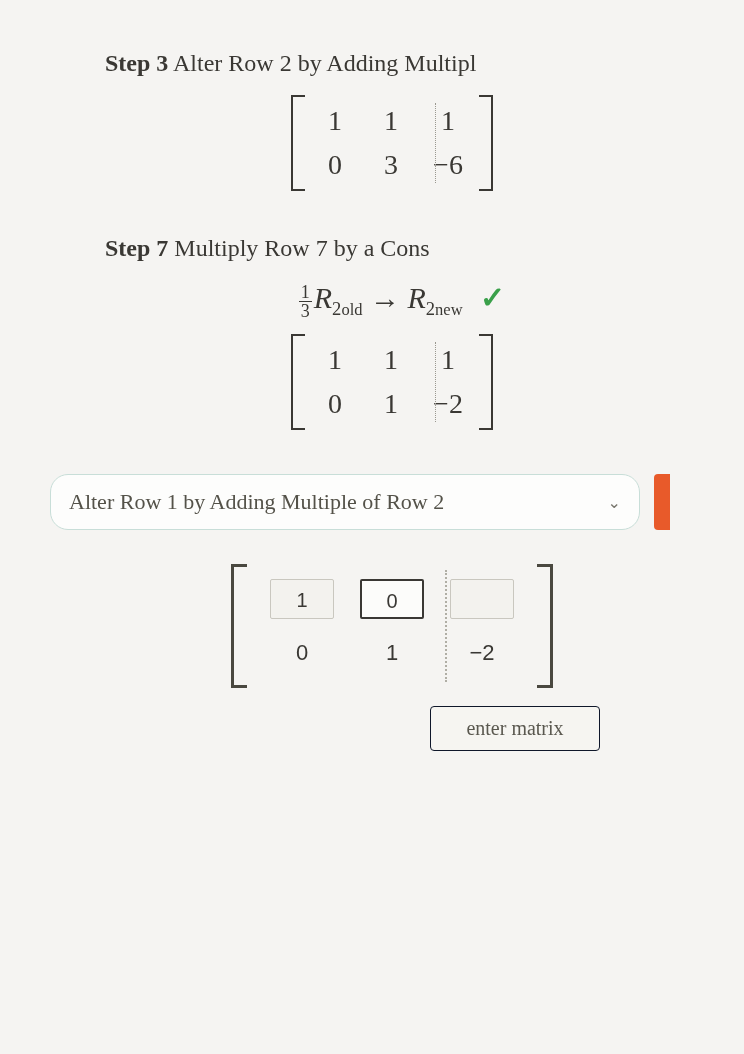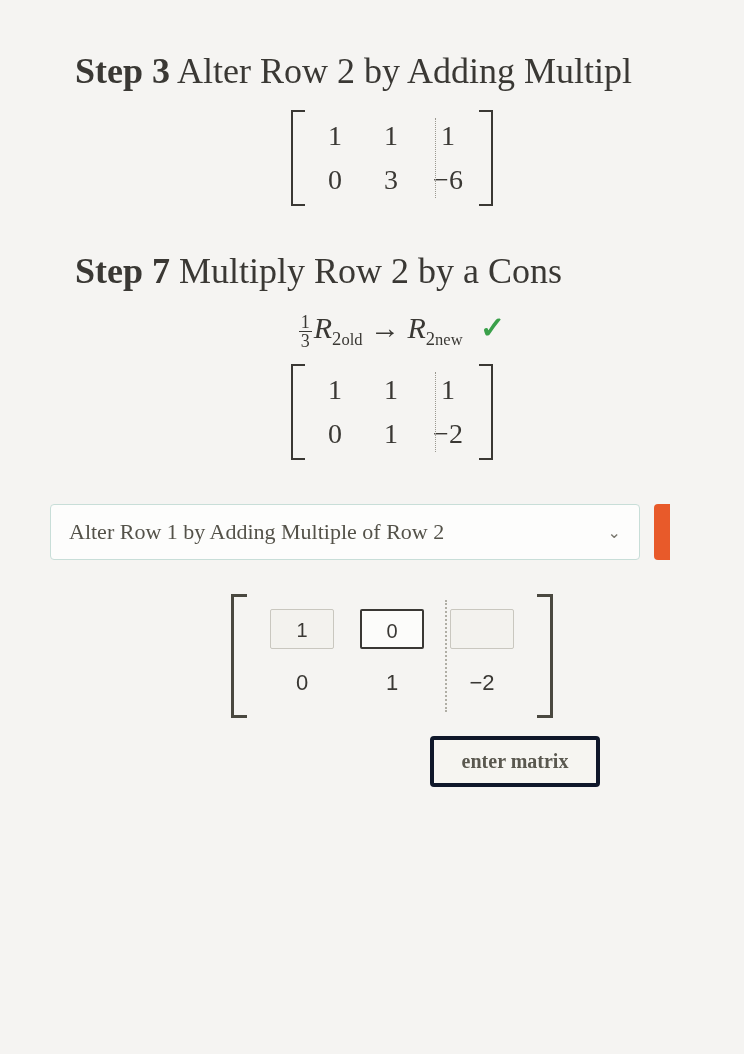--- a/index.html
+++ b/index.html
@@ -10,22 +10,22 @@
     height: 1054px;
     font-family: Georgia, 'Times New Roman', serif;
     background: #f5f4f2;
     color: #3a3834;
     overflow: hidden;
   }
   .page {
     padding: 50px 0 0 0;
   }
   .step-header {
-    font-size: 36px;
-    margin-left: 75px;
+    font-size: 24px;
+    margin-left: 105px;
     margin-bottom: 18px;
     white-space: nowrap;
   }
   .step-header .bold { font-weight: bold; }
   .operation {
     font-size: 30px;
     font-style: italic;
     font-family: 'Times New Roman', serif;
     text-align: center;
     margin-left: 60px;
@@ -93,21 +93,21 @@
   .dropdown-row {
     display: flex;
     align-items: stretch;
     margin: 40px 0 0 50px;
     gap: 14px;
   }
   .dropdown {
     flex: 1;
     max-width: 590px;
     border: 1px solid #c8ded8;
-    border-radius: 4px;
+    border-radius: 18px;
     background: #fdfdfc;
     padding: 14px 18px;
     font-size: 22px;
     font-family: Georgia, serif;
     color: #545249;
     display: flex;
     justify-content: space-between;
     align-items: center;
     cursor: pointer;
   }
@@ -170,29 +170,28 @@
     text-align: center;
     font-size: 22px;
     color: #3a3834;
   }
   .enter-btn {
     margin: 18px auto 0 auto;
     display: block;
     width: 170px;
     padding: 10px 0;
     text-align: center;
-    border: 4px solid #0f172a;
+    border: 1px solid #0f172a;
     border-radius: 4px;
     background: #f6f5f1;
     font-family: Georgia, serif;
     font-size: 20px;
     color: #5a584f;
     cursor: pointer;
     margin-left: 430px;
-    font-weight: bold;
   }
 </style>
 </head>
 <body>
 
 <div class="page">
 
   <div class="step-header">
     <span class="bold">Step 3</span><span> Alter Row 2 by Adding Multipl</span>
   </div>
@@ -206,21 +205,21 @@
         <div class="cell">1</div>
         <div class="cell">0</div>
         <div class="cell">3</div>
         <div class="cell">−6</div>
       </div>
       <div class="bracket right"></div>
     </div>
   </div>
 
   <div class="step-header">
-    <span class="bold">Step 7</span><span> Multiply Row 2 by a Cons</span>
+    <span class="bold">Step 7</span><span> Multiply Row 7 by a Cons</span>
   </div>
   <div class="operation">
     <span class="frac">
       <span class="num">1</span>
       <span class="den">3</span>
     </span><span>R</span><span class="sub">2</span><span class="subword">old</span><span> → </span><span>R</span><span class="sub">2</span><span class="subword">new</span>
     <span class="check">✓</span>
   </div>
   <div class="matrix-wrap">
     <div class="matrix">

